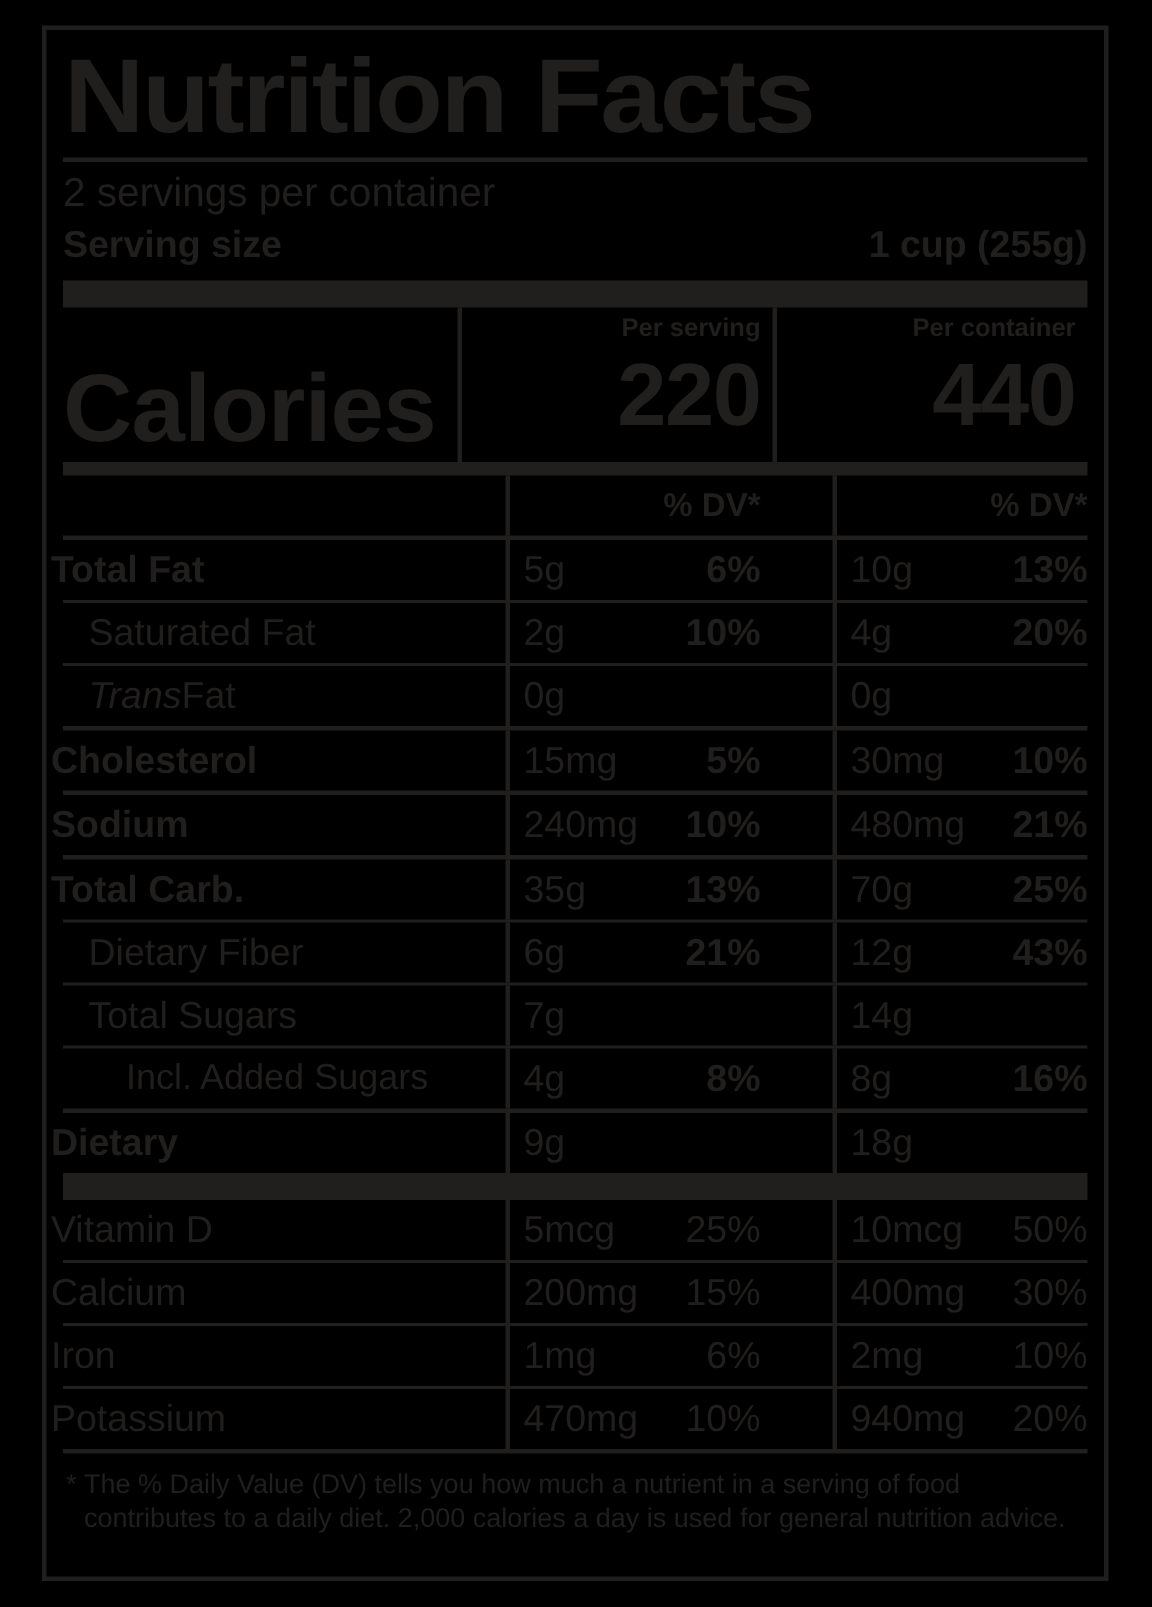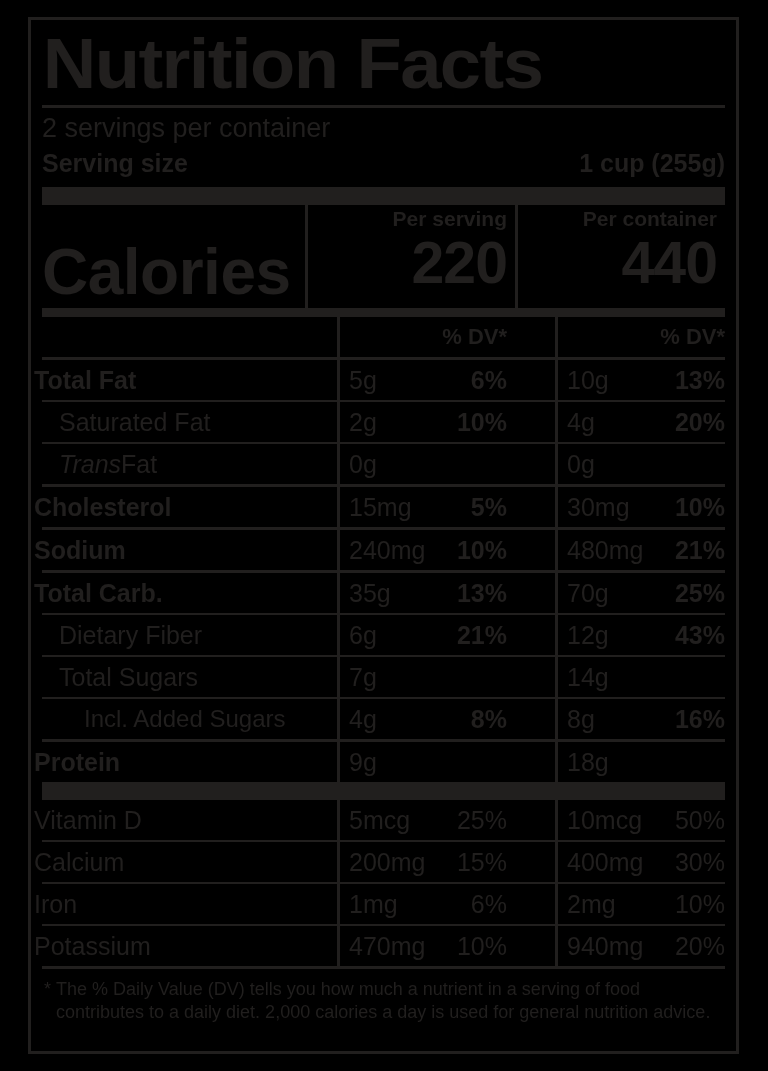--- a/index.html
+++ b/index.html
@@ -132,21 +132,21 @@
     border-left: 3px solid #211f1e;
     display: flex;
     flex-direction: column;
     align-items: flex-end;
     justify-content: flex-start;
     padding: 2px 8px 0 9px;
     box-sizing: border-box;
   }
   .cal-head {
     font-weight: bold;
-    font-size: 21px;
+    font-size: 17px;
     line-height: 24px;
     white-space: nowrap;
   }
   .cal-num {
     font-weight: bold;
     font-size: 59px;
     line-height: 64px;
     letter-spacing: -1px;
     white-space: nowrap;
   }
@@ -345,21 +345,21 @@
           <span class="val">4g</span>
           <span class="dv">8%</span>
         </div>
         <div class="c-col">
           <span class="val">8g</span>
           <span class="dv">16%</span>
         </div>
       </div>
       <div class="rule-mid"></div>
       <div class="row nrow bold">
-        <div class="c-name">Protein</div>
+        <div class="c-name">Dietary</div>
         <div class="c-col">
           <span class="val">9g</span>
           <span class="dv"></span>
         </div>
         <div class="c-col">
           <span class="val">18g</span>
           <span class="dv"></span>
         </div>
       </div>
     </div>

